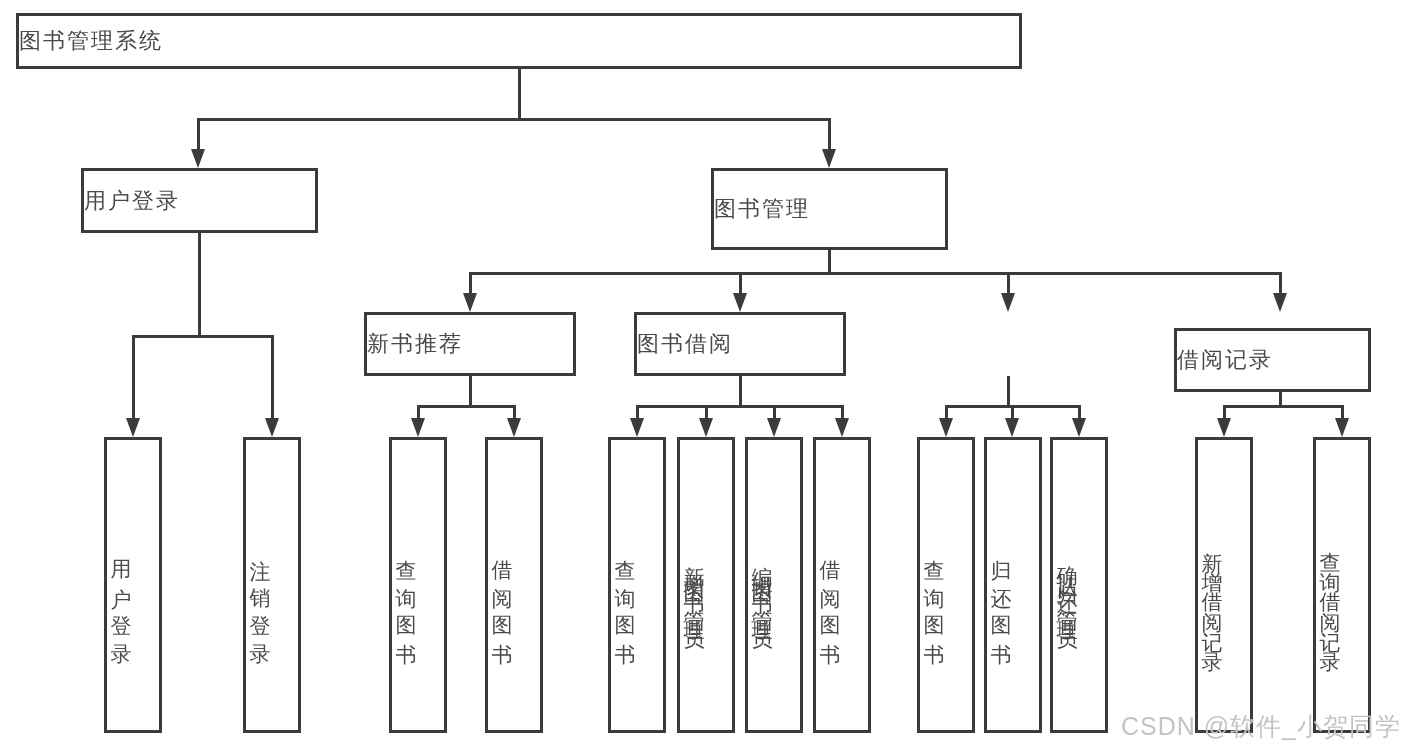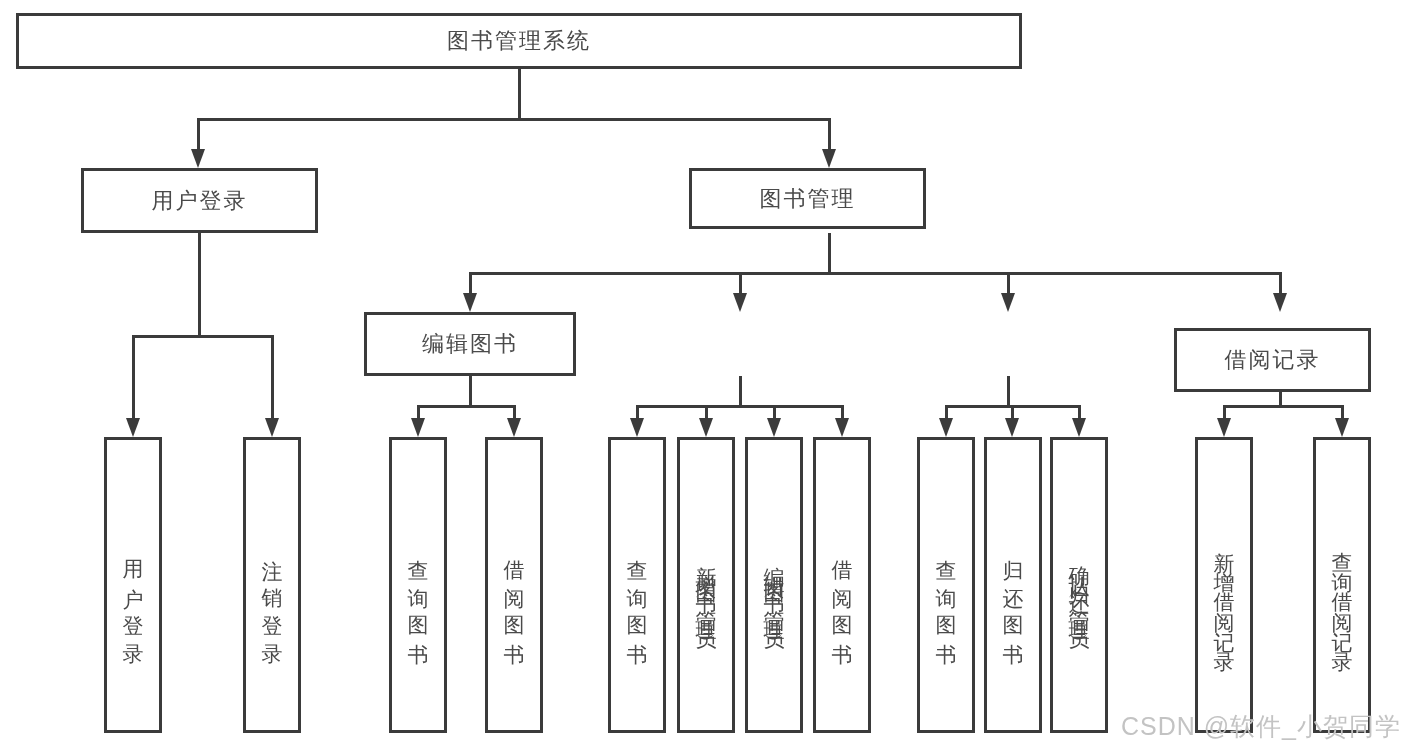--- a/index.html
+++ b/index.html
@@ -5,21 +5,21 @@
   :root{
     --line:#3b3b3b; --text:#4a4a4a; --bg:#ffffff; --wm:#c3c3c3;
   }
   html,body{margin:0;padding:0;background:#fff;}
   .stage{
     position:relative; width:1405px; height:747px; background:var(--bg);
     font-family:"Liberation Sans","DejaVu Sans",sans-serif; overflow:hidden;
   }
   .box{
     position:absolute; box-sizing:border-box; border:3px solid var(--line);
-    background:#fff; display:flex; align-items:center; justify-content:center;
+    background:#fff; display:flex; align-items:center; justify-content:flex-start;
   }
   .box .lbl{ font-size:22px; color:var(--text); letter-spacing:2px; white-space:nowrap; }
   .vbox .lbl{
     writing-mode:vertical-rl; text-orientation:mixed; font-size:21px;
     letter-spacing:14px; white-space:nowrap;
   }
   .hline,.vline{ position:absolute; background:var(--line); }
   .hline{ height:3px; }
   .vline{ width:3px; }
   .arrow{
@@ -96,26 +96,29 @@
   <div class="arrow" style="left:1217px;top:418px"></div>
   <div class="arrow" style="left:1335px;top:418px"></div>
 
   <div class="box" style="left:16px;top:13px;width:1006px;height:56px">
     <span class="lbl">图书管理系统</span>
   </div>
 
   <div class="box" style="left:81px;top:168px;width:237px;height:65px">
     <span class="lbl">用户登录</span>
   </div>
-  <div class="box" style="left:689px;top:168px;width:237px;height:61px">
+  <div class="box" style="left:711px;top:168px;width:237px;height:82px">
     <span class="lbl">图书管理</span>
   </div>
 
   <div class="box" style="left:364px;top:312px;width:212px;height:64px">
-    <span class="lbl">编辑图书</span>
+    <span class="lbl">新书推荐</span>
+  </div>
+  <div class="box" style="left:634px;top:312px;width:212px;height:64px">
+    <span class="lbl">图书借阅</span>
   </div>
   <div class="box" style="left:1174px;top:328px;width:197px;height:64px">
     <span class="lbl">借阅记录</span>
   </div>
 
   <div class="box vbox" style="left:104px;top:437px;width:58px;height:296px">
     <span class="lbl" style="letter-spacing: 28px; margin-top: 28px;">用户登录</span>
   </div>
   <div class="box vbox" style="left:243px;top:437px;width:58px;height:296px">
     <span class="lbl" style="letter-spacing: 28px; margin-top: 28px;">注销登录</span>

